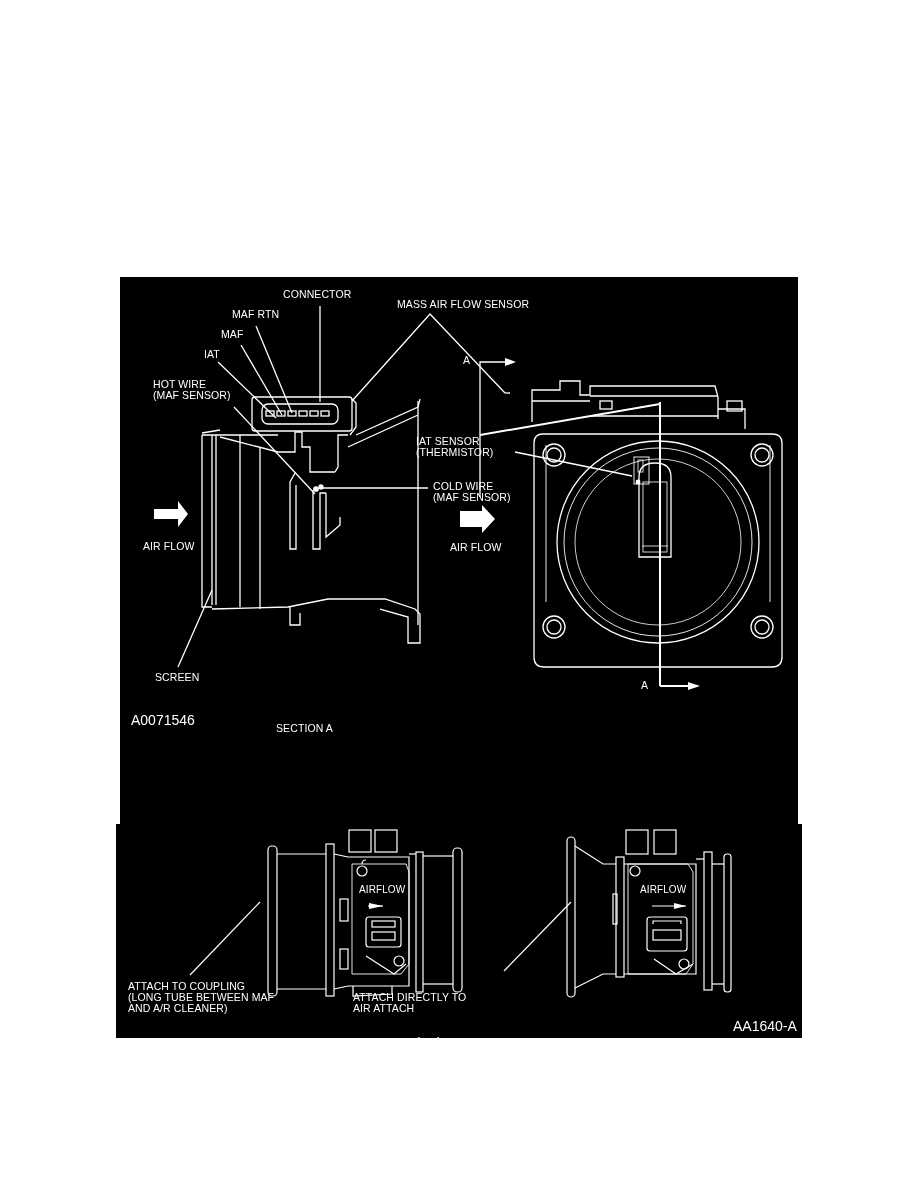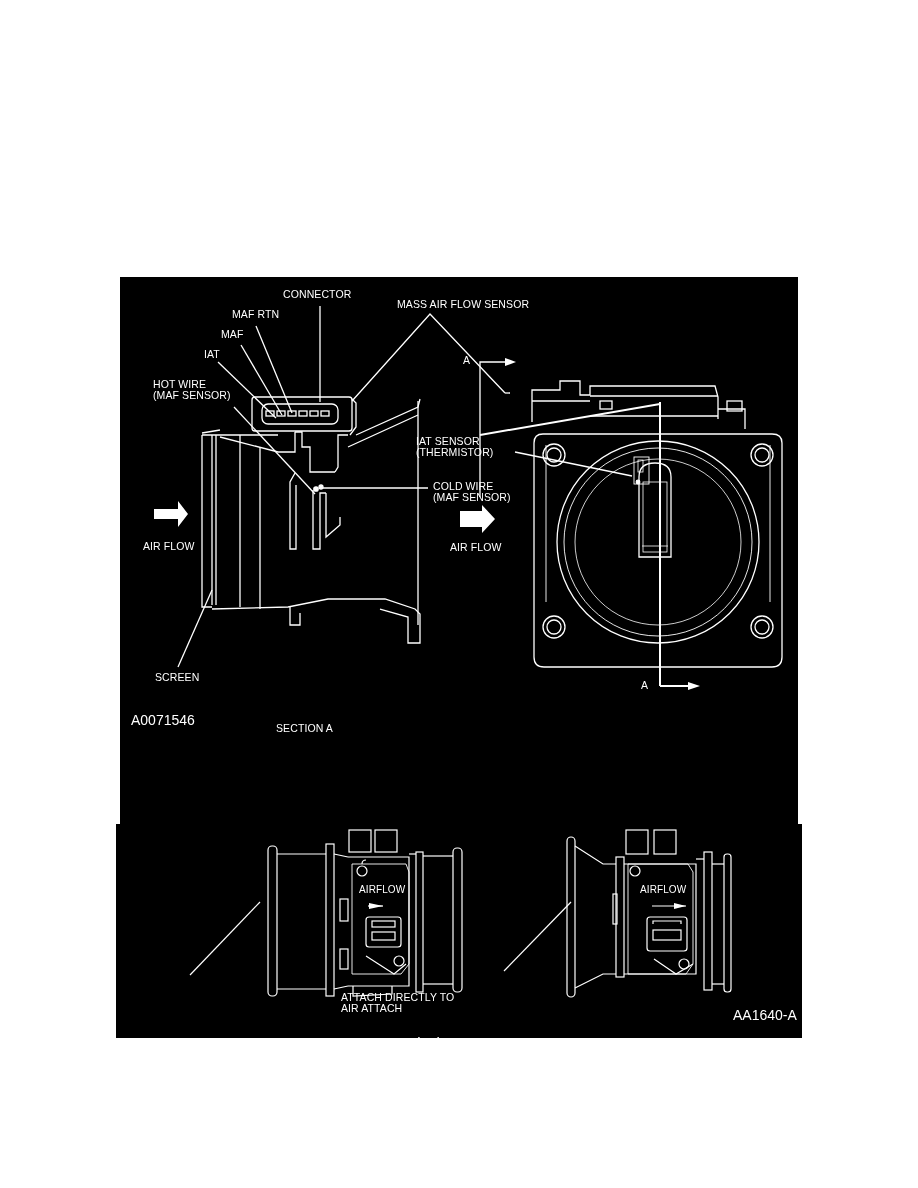--- a/index.html
+++ b/index.html
@@ -194,19 +194,24 @@
     <line x1="596" y1="40" x2="608" y2="40"></line>
     <line x1="596" y1="160" x2="608" y2="160"></line>
     <rect x="608" y="30" width="7" height="138" rx="3"></rect>
 
     <line x1="74" y1="151" x2="144" y2="78"></line>
     <line x1="388" y1="147" x2="455" y2="78"></line>
   </svg>
 
   <div class="lbl" style="left:243px;top:60px;font-size:10px;">AIRFLOW</div>
   <div class="lbl" style="left:524px;top:60px;font-size:10px;">AIRFLOW</div>
-  <div class="lbl" style="left:225px;top:168px;">
+  <div class="lbl" style="left:12px;top:157px;">
+    <div>ATTACH TO COUPLING</div>
+    <div>(LONG TUBE BETWEEN MAF</div>
+    <div>AND A/R CLEANER)</div>
+  </div>
+  <div class="lbl" style="left:237px;top:168px;">
     <div>ATTACH DIRECTLY TO</div>
     <div>AIR ATTACH</div>
   </div>
-  <div class="code" style="left:617px;top:183px;">AA1640-A</div>
+  <div class="code" style="left:617px;top:194px;">AA1640-A</div>
   <div class="caption" style="left:0;width:686px;top:210px;">Typical MAF Sensor</div>
 </div>
 
 </body></html>

